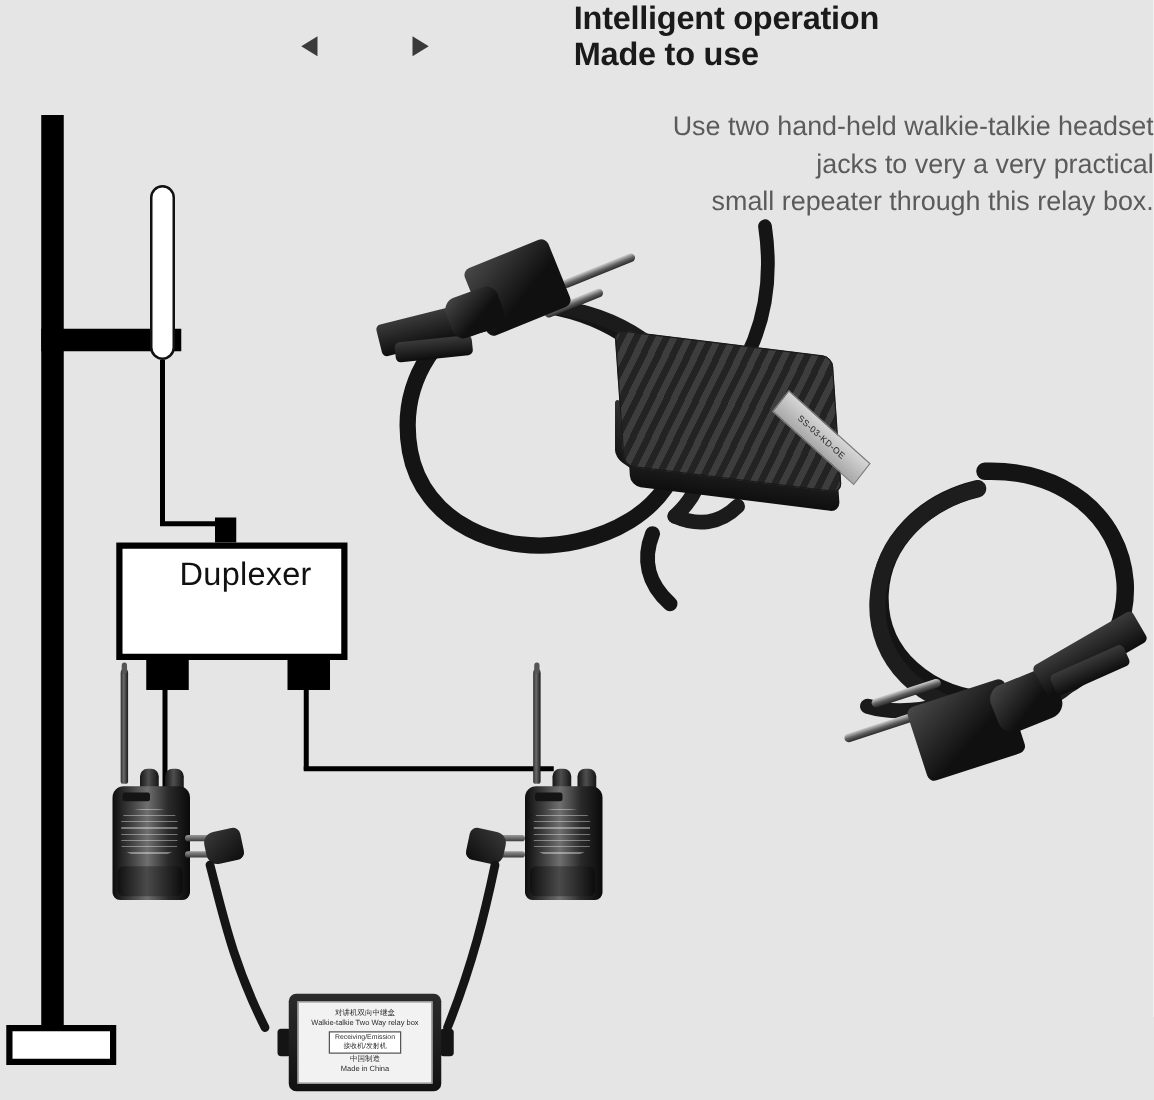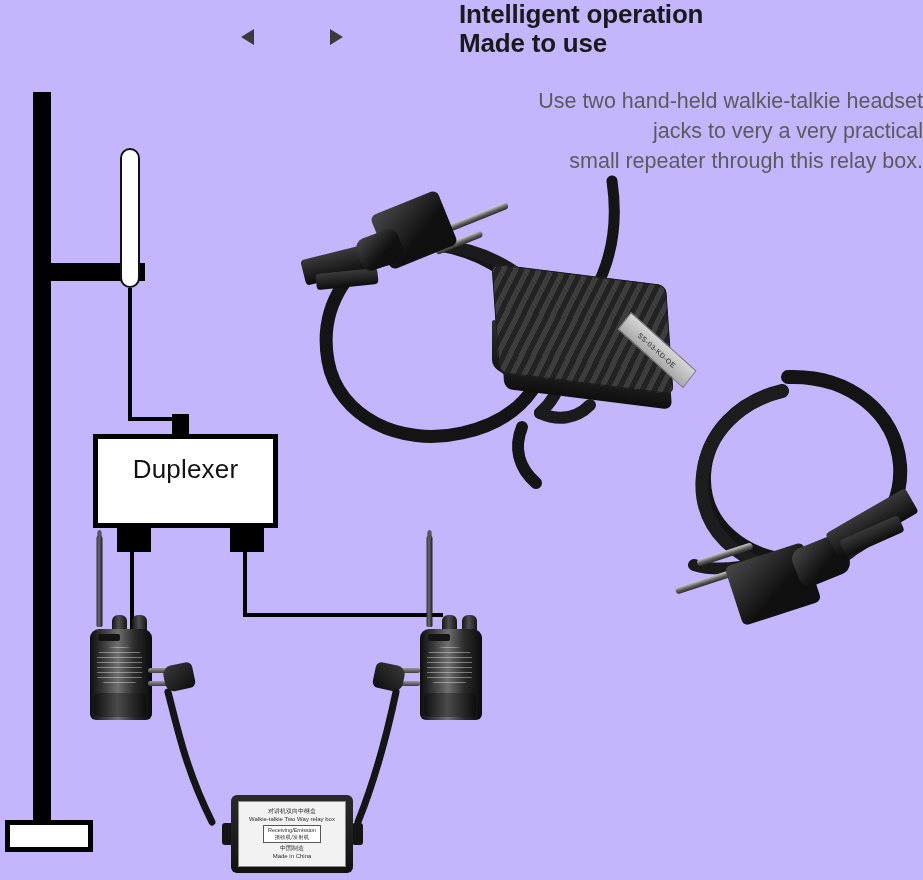--- a/index.html
+++ b/index.html
@@ -8,21 +8,21 @@
     background: #ffffff;
   }
   body {
     font-family: "Liberation Sans", sans-serif;
     -webkit-font-smoothing: antialiased;
   }
   #page {
     position: relative;
     width: 923px;
     height: 880px;
-    background: #c4b5fd;
+    background: #e5e5e5;
     overflow: hidden;
   }
 
   
   .headline {
     position: absolute;
     left: 459px;
     top: 0px;
     width: 460px;
     font-size: 26px;
@@ -70,24 +70,24 @@
   
   #feed-v   { left: 128px; top: 288px; width: 4px;  height: 132px; }
   #feed-h   { left: 128px; top: 417px; width: 52px; height: 4px;  }
 
   
   #duplexer-box {
     left: 93px; top: 434px; width: 185px; height: 94px;
   }
   #duplexer-label {
     position: absolute;
-    left: 93px; top: 434px;
+    left: 93px; top: 424px;
     width: 185px; height: 70px;
     display: flex; align-items: center; justify-content: center;
-    font-size: 26px; color: #111; letter-spacing: 0.2px;
+    font-size: 26px; color: #111; letter-spacing: 0.2px; padding-left: 11px;
   }
   .port { position: absolute; background: #000; }
   #port-top    { left: 172px; top: 414px; width: 17px; height: 22px; }
   #port-bl     { left: 117px; top: 526px; width: 34px; height: 26px; }
   #port-br     { left: 230px; top: 526px; width: 34px; height: 26px; }
 
   
   #wireL-v  { left: 130px; top: 550px; width: 4px; height: 90px; }
   #wireL-h  { left: 100px; top: 637px; width: 34px; height: 4px; }
 

